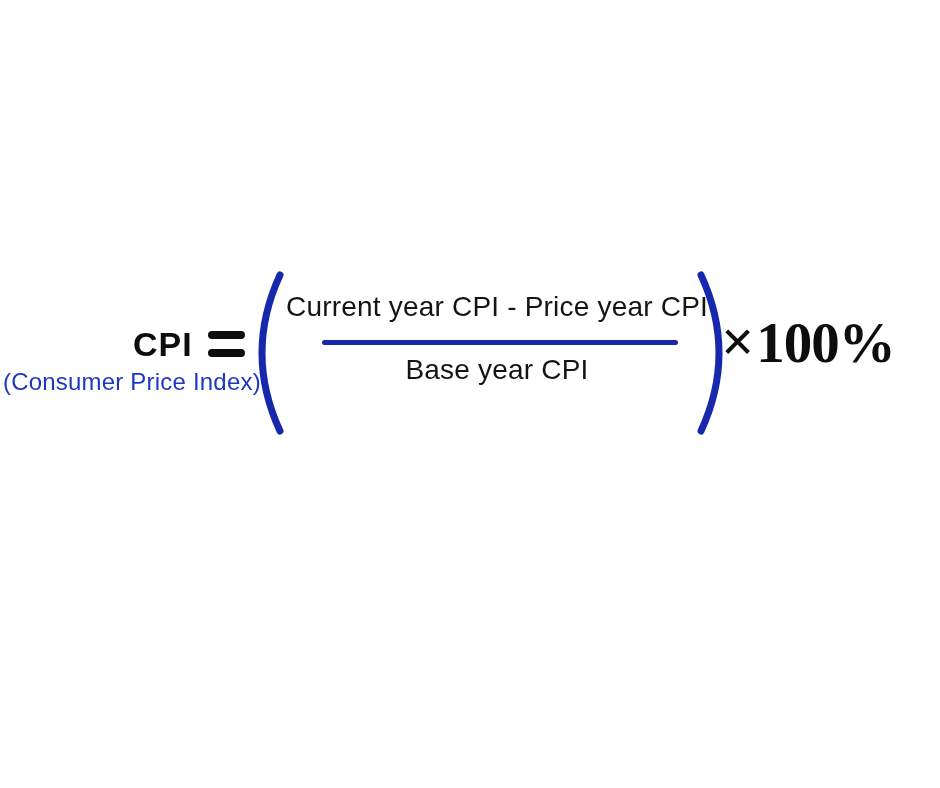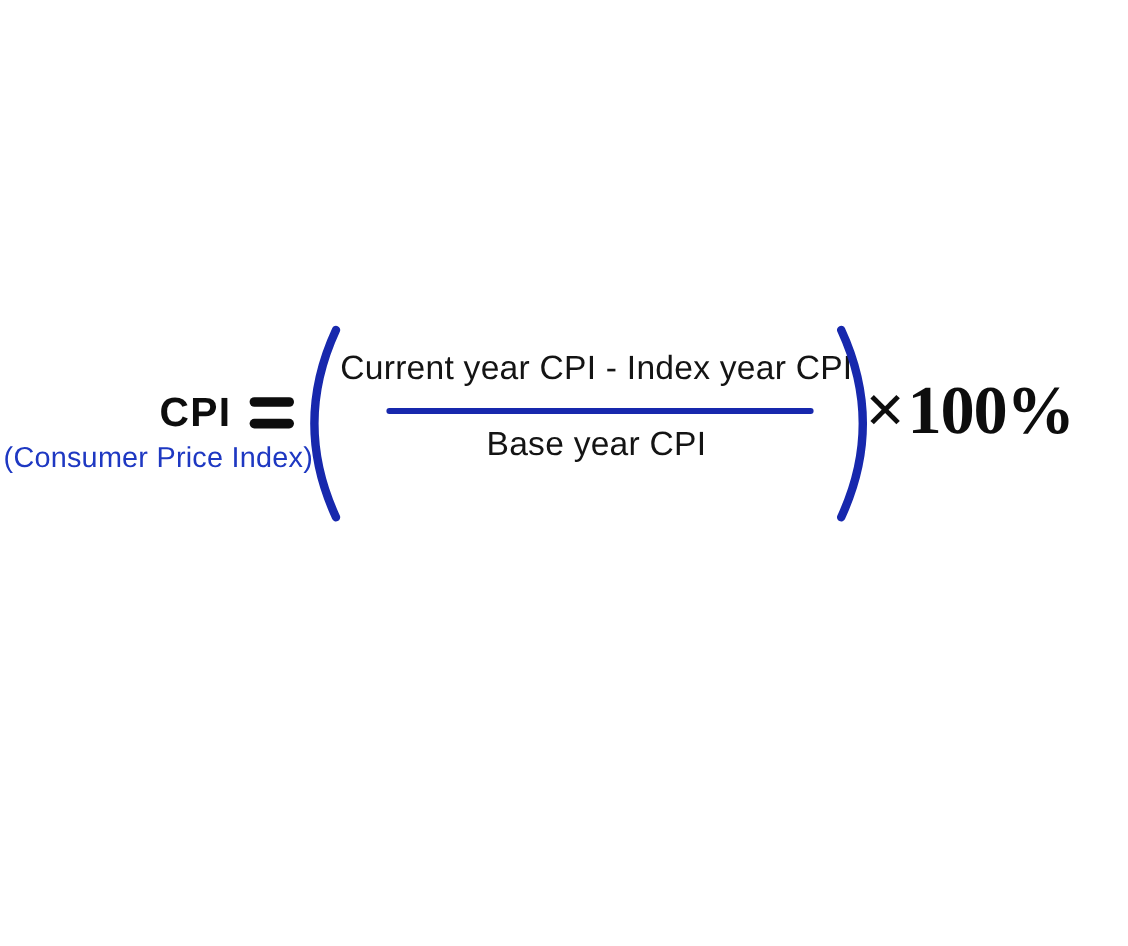--- a/index.html
+++ b/index.html
@@ -107,21 +107,21 @@
     <span class="bar-top"></span>
     <span class="bar-bottom"></span>
   </div>
 
   <div class="abs cpi-fullname">(Consumer Price Index)</div>
 
   <svg class="paren left" viewBox="0 0 34 166" aria-hidden="true">
     <path d="M 26 5 Q -10 83 26 161" fill="none" stroke="currentColor" stroke-width="7" stroke-linecap="round"></path>
   </svg>
 
-  <div class="abs numerator">Current year CPI - Index year CPI</div>
+  <div class="abs numerator">Current year CPI - Price year CPI</div>
 
   <div class="abs frac-bar"></div>
 
   <div class="abs denominator">Base year CPI</div>
 
   <svg class="paren right" viewBox="0 0 34 166" aria-hidden="true">
     <path d="M 8 5 Q 44 83 8 161" fill="none" stroke="currentColor" stroke-width="7" stroke-linecap="round"></path>
   </svg>
 
   <div class="abs multiplier">

